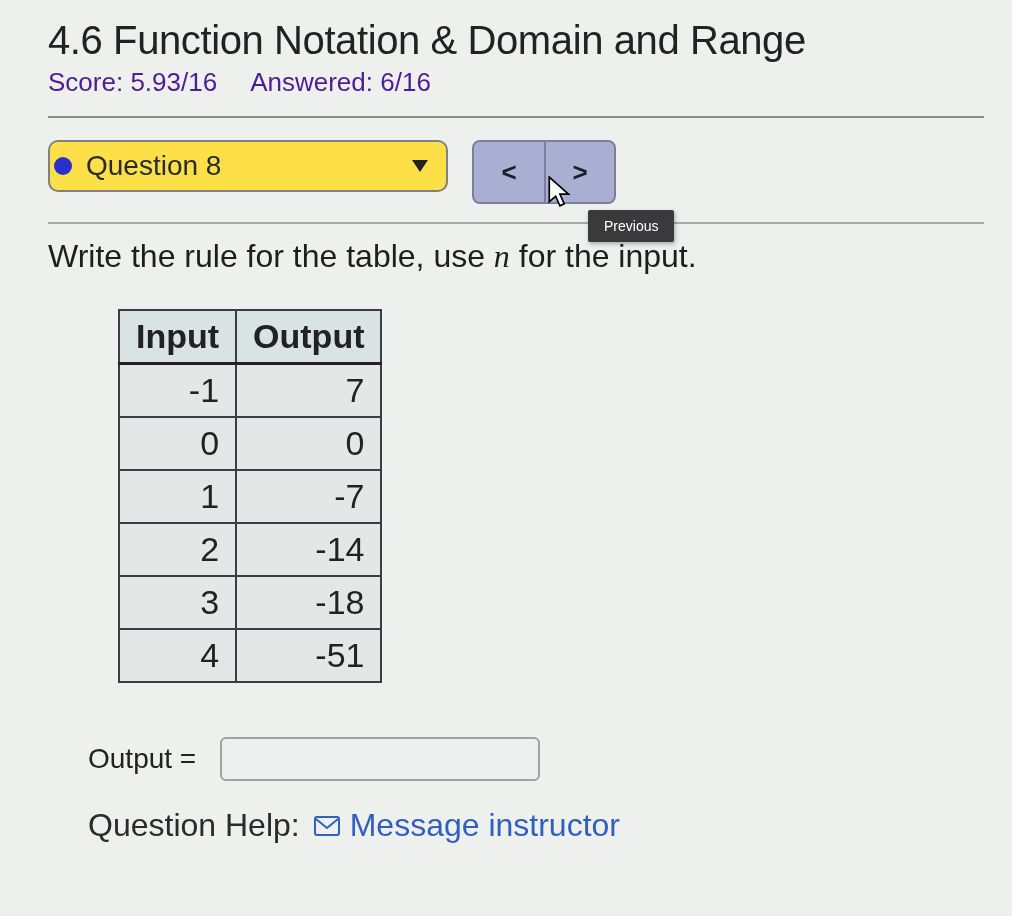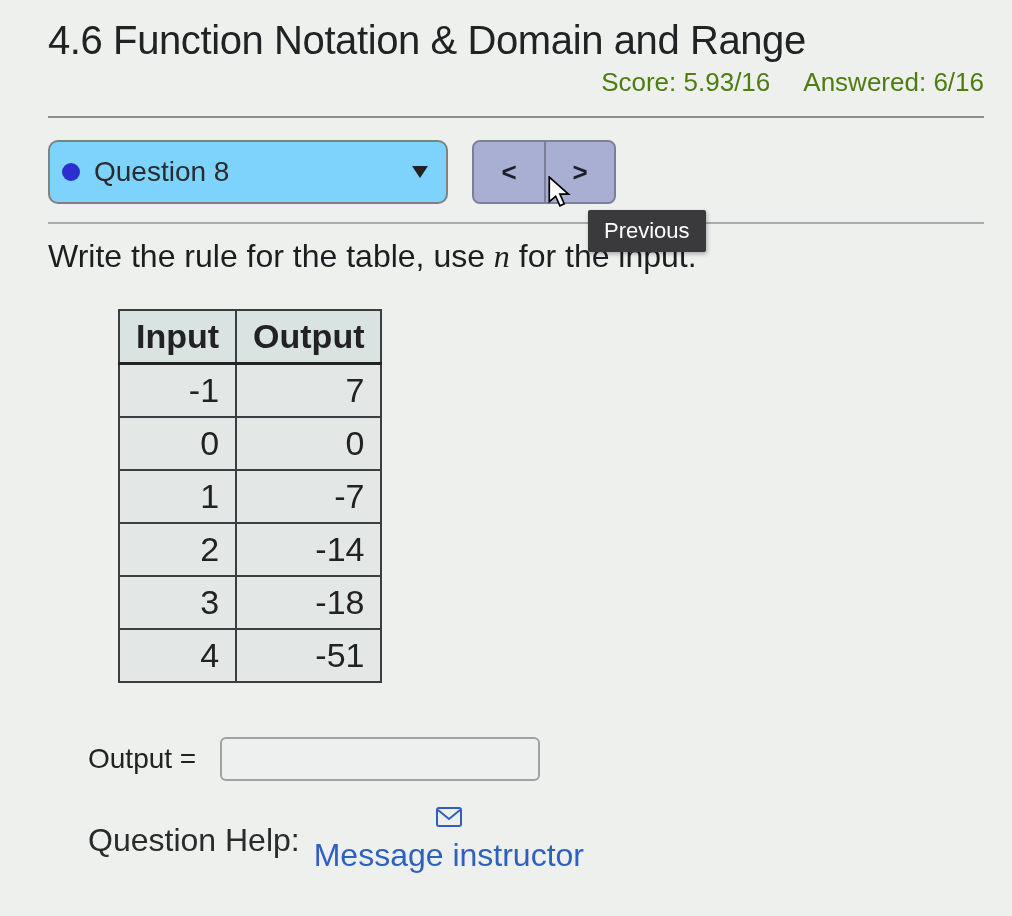--- a/index.html
+++ b/index.html
@@ -17,23 +17,22 @@
   }
   .title {
     font-size: 40px;
     font-weight: 400;
     margin: 0 0 4px 0;
     letter-spacing: -0.4px;
     color: #202224;
   }
   .status-line {
     font-size: 26px;
-    color: #4d7c0f;
+    color: #4c1d95;
     margin-bottom: 18px;
-    text-align: right;
   }
   .status-line .score-label, .status-line .answered-label { font-weight: 400; }
   .status-line .gap { display: inline-block; width: 20px; }
   hr.sep {
     border: none;
     border-top: 2px solid #8a8c8e;
     margin: 0 0 22px 0;
   }
 
   .nav-row {
@@ -42,24 +41,24 @@
     gap: 24px;
     margin-bottom: 14px;
     position: relative;
   }
   .question-select {
     display: flex;
     align-items: center;
     gap: 14px;
     border: 2px solid #7f8182;
     border-radius: 10px;
-    background: #7dd3fc;
-    padding: 10px 18px 10px 12px;
+    background: #fde047;
+    padding: 10px 18px 10px 4px;
     width: 400px;
-    height: 64px;
+    height: 52px;
     font-size: 28px;
     color: #2a2b2c;
     cursor: pointer;
   }
   .dot {
     width: 18px; height: 18px; border-radius: 50%;
     background: #2b2fcd;
     flex: 0 0 auto;
   }
   .q-label { flex: 1 1 auto; }
@@ -96,21 +95,21 @@
     width: 26px; height: 32px;
     pointer-events: none;
     z-index: 20;
   }
 
   .tooltip {
     position: absolute;
     left: 540px; top: 70px;
     background: #3a3a3c;
     color: #fff;
-    font-size: 22px;
+    font-size: 14px;
     padding: 8px 16px;
     border-radius: 2px;
     z-index: 15;
     box-shadow: 1px 2px 4px rgba(0,0,0,.3);
   }
 
   hr.sep2 {
     border: none;
     border-top: 2px solid #a9abaf;
     margin: 18px 0 14px 0;
@@ -173,21 +172,20 @@
     display: flex;
     align-items: center;
     gap: 14px;
   }
   .help-link {
     color: #2f5fbf;
     display: inline-flex;
     align-items: center;
     gap: 10px;
     cursor: pointer;
-    flex-direction: column;
   }
   .envelope-svg { width: 26px; height: 20px; }
 </style>
 </head>
 <body>
 
 <div class="page">
 
   <h1 class="title">4.6 Function Notation &amp; Domain and Range</h1>
 

